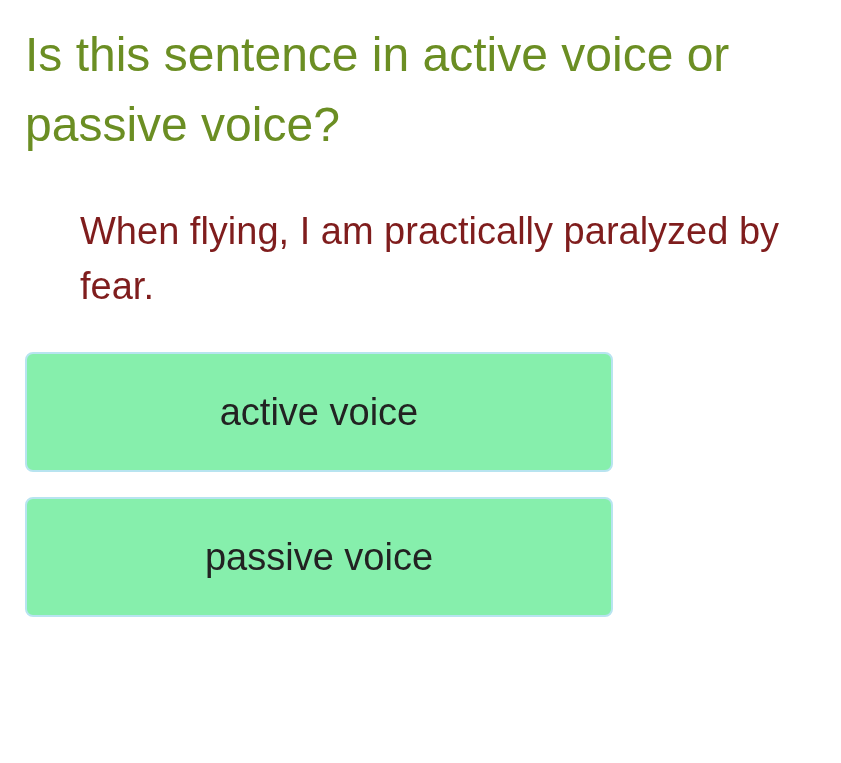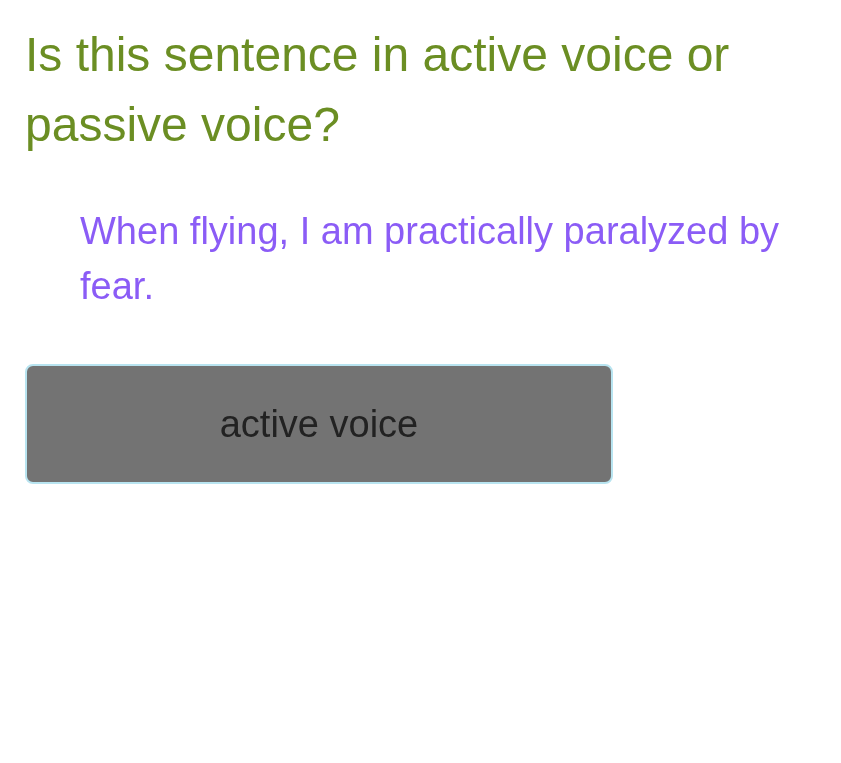--- a/index.html
+++ b/index.html
@@ -14,50 +14,51 @@
       width: 841px;
     }
     .question {
       color: #6b8e23;
       font-size: 48px;
       line-height: 1.45;
       margin-bottom: 45px;
       font-weight: normal;
     }
     .sentence {
-      color: #8b5cf6;
+      color: #7f1d1d;
       font-size: 38px;
       line-height: 1.45;
       margin-left: 55px;
-      margin-bottom: 50px;
+      margin-bottom: 38px;
       font-weight: normal;
     }
     .options {
       display: flex;
       flex-direction: column;
       gap: 25px;
     }
     .option-button {
       width: 588px;
       height: 120px;
       border: 2px solid #b8e4f0;
       border-radius: 8px;
-      background: #737373;
+      background: #86efac;
       color: #222222;
       font-size: 38px;
       font-family: Verdana, Geneva, sans-serif;
       cursor: pointer;
       display: flex;
       align-items: center;
       justify-content: center;
       font-weight: normal;
     }
   </style>
 </head>
 <body>
 
 <div class="question">Is this sentence in active voice or passive voice?</div>
 
 <div class="sentence">When flying, I am practically paralyzed by fear.</div>
 
 <div class="options">
   <button class="option-button">active voice</button>
+  <button class="option-button">passive voice</button>
 </div>
 
 </body></html>

